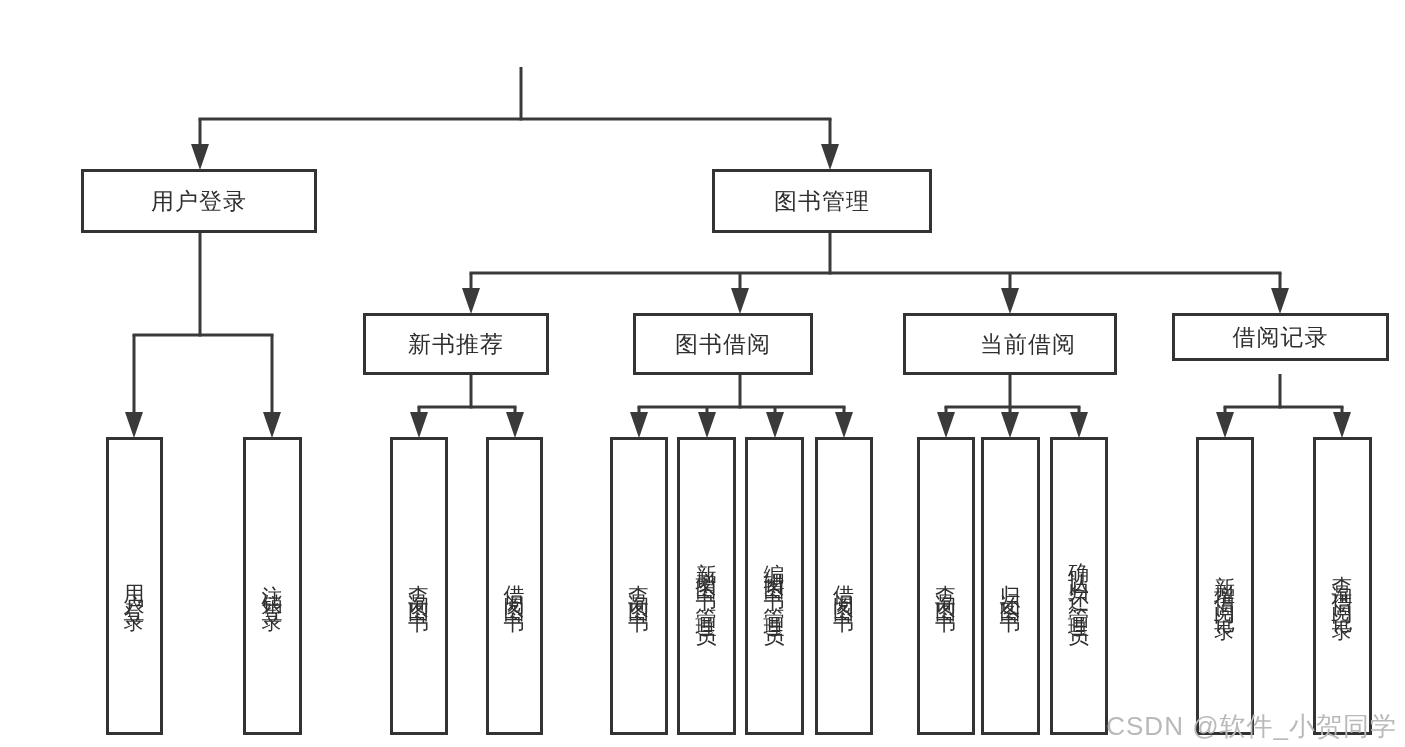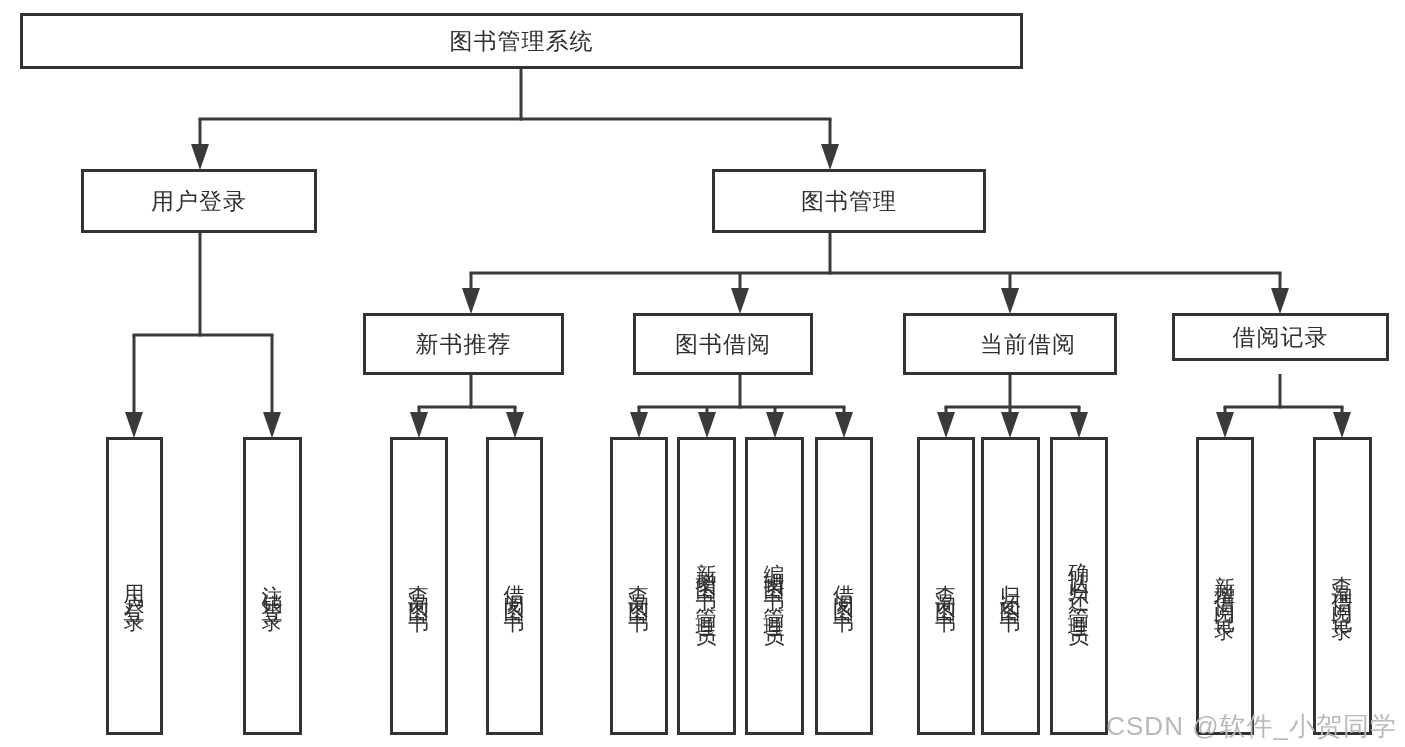--- a/index.html
+++ b/index.html
@@ -40,22 +40,22 @@
   .leaf .vtext{
     writing-mode:vertical-rl;
     text-orientation:mixed;
     letter-spacing:9px;
     line-height:1;
     white-space:nowrap;
   }
   
   .n-root{left:20px;top:13px;width:1003px;height:56px;}
   .n-l2a{left:81px;top:169px;width:236px;height:64px;}
-  .n-l2b{left:712px;top:169px;width:274px;height:64px;}
-  .n-l3a{left:363px;top:313px;width:201px;height:62px;}
+  .n-l2b{left:712px;top:169px;width:220px;height:64px;}
+  .n-l3a{left:363px;top:313px;width:186px;height:62px;}
   .n-l3b{left:633px;top:313px;width:180px;height:62px;}
   .n-l3c{left:903px;top:313px;width:214px;height:62px;padding-left:36px;}
   .n-l3d{left:1172px;top:313px;width:217px;height:48px;}
   
   .f1{left:106px;width:57px;}
   .f2{left:243px;width:59px;}
   .f3{left:390px;width:58px;}
   .f4{left:486px;width:57px;}
   .f5{left:610px;width:58px;}
   .f6{left:677px;width:59px;}
@@ -136,23 +136,20 @@
       <polygon points="766,412 784,412 775,438" stroke="none"></polygon>
       <polygon points="835,412 853,412 844,438" stroke="none"></polygon>
       <polygon points="937,412 955,412 946,438" stroke="none"></polygon>
       <polygon points="1001,412 1019,412 1010,438" stroke="none"></polygon>
       <polygon points="1070,412 1088,412 1079,438" stroke="none"></polygon>
       <polygon points="1216,412 1234,412 1225,438" stroke="none"></polygon>
       <polygon points="1333,412 1351,412 1342,438" stroke="none"></polygon>
     </g>
   </svg>
 
-  <div class="node n-root">
-    <span>图书管理系统</span>
-  </div>
 
   <div class="node n-l2a">
     <span>用户登录</span>
   </div>
   <div class="node n-l2b">
     <span>图书管理</span>
   </div>
 
   <div class="node n-l3a">
     <span>新书推荐</span>

